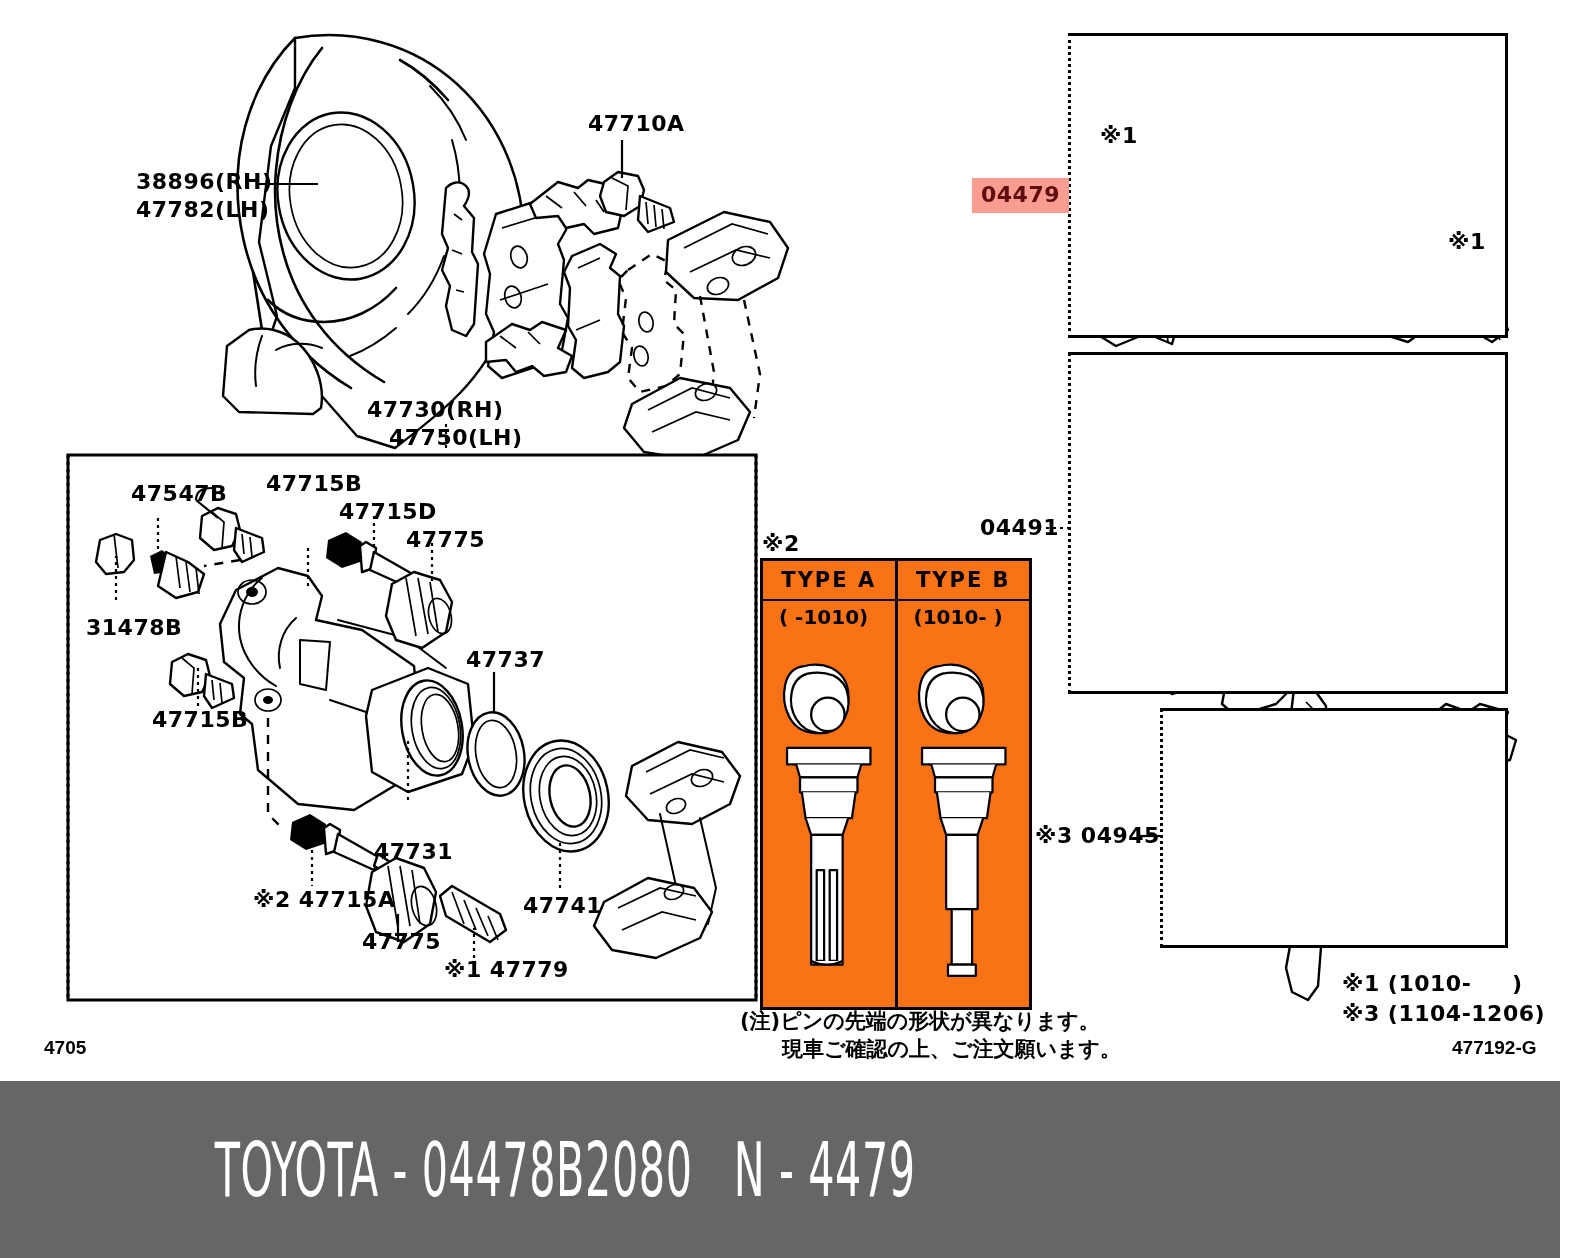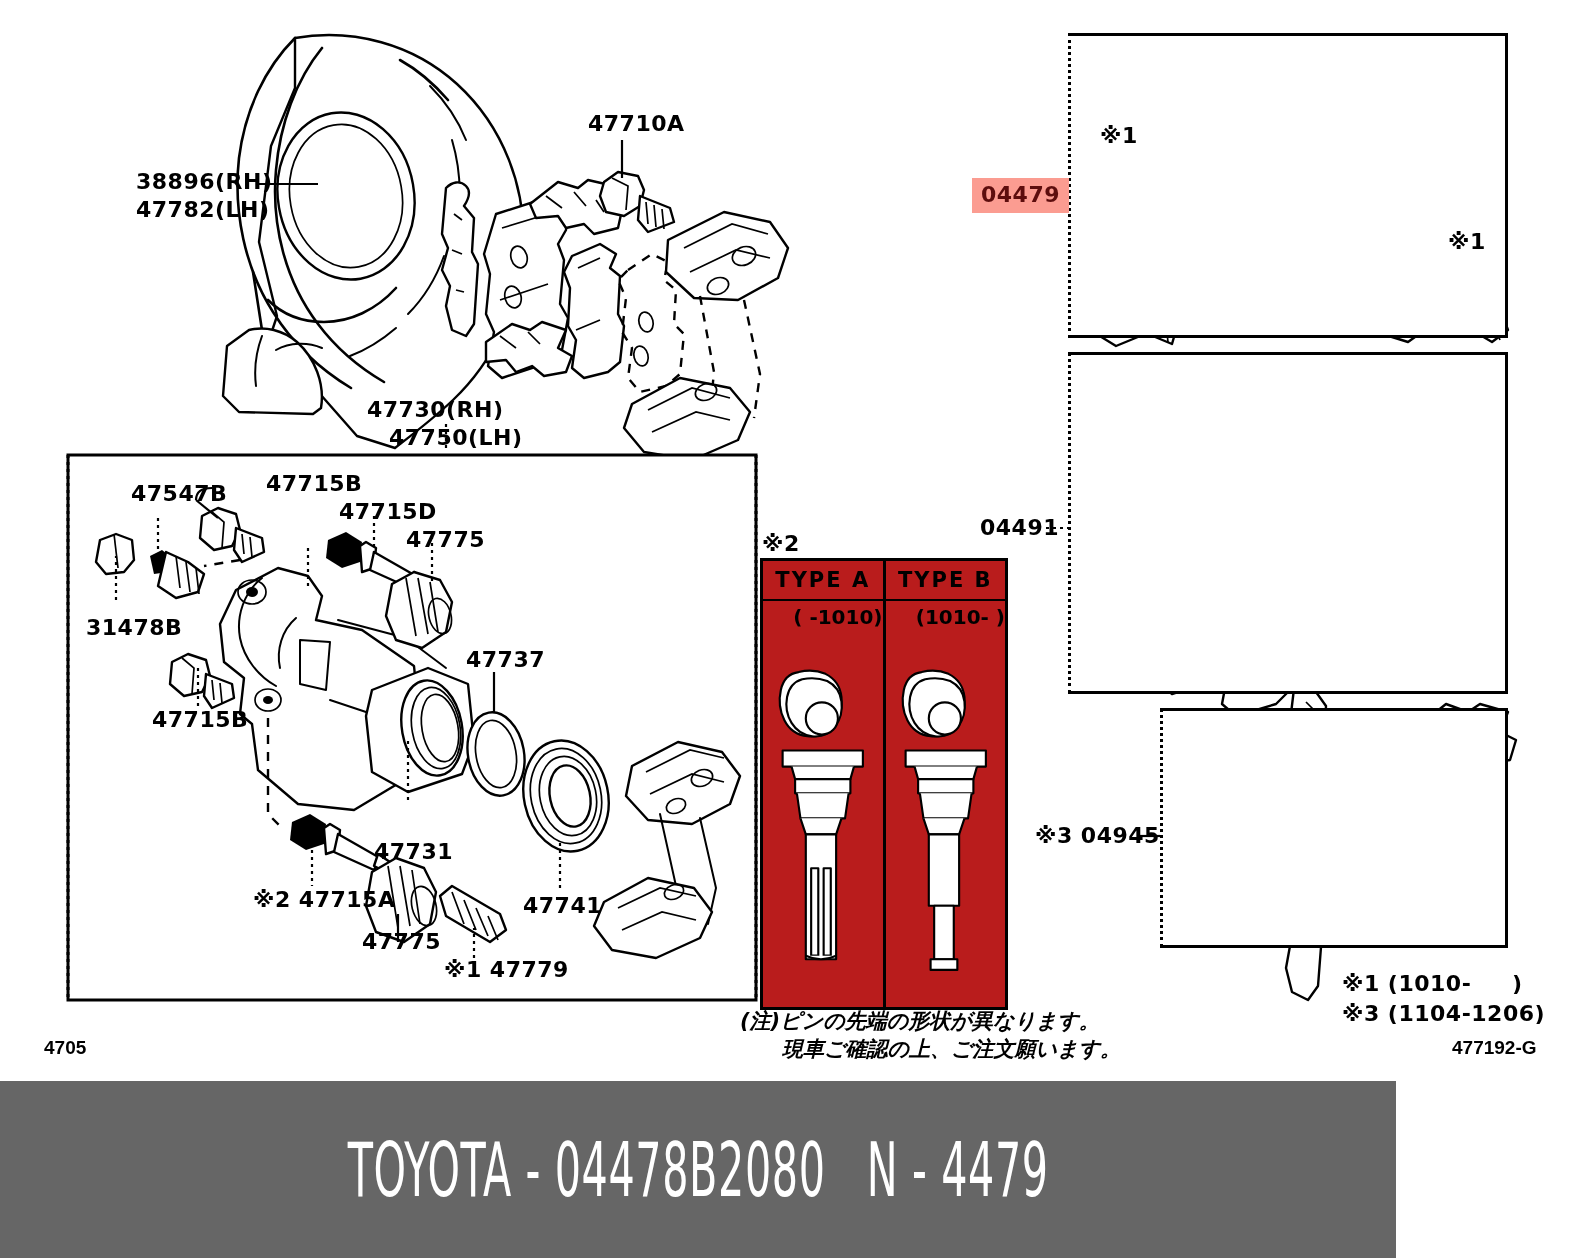--- a/index.html
+++ b/index.html
@@ -17,57 +17,57 @@
     font-family:"DejaVu Sans", sans-serif;
     font-weight:700;
     font-size:22px;
     letter-spacing:.5px;
     color:#000;
     white-space:pre;
     line-height:1.28;
   }
   .lbl.jp{
     font-family:"DejaVu Sans", sans-serif;
-    font-weight:700;font-size:21px;letter-spacing:0;font-style:italic;
+    font-weight:700;font-size:21px;letter-spacing:0;
   }
   .lbl.code{
     font-family:"Liberation Sans", sans-serif;
     font-weight:700;font-size:19px;letter-spacing:0;
   }
   .lbl.hl{
     background:#fb9c91;
     color:#5d0d0d;
     padding:3px 9px 4px 9px;
   }
   
   #typetable{
-    position:absolute;left:760px;top:558px;width:248px;height:452px;
-    border:3px solid #000;background:#b91c1c;box-sizing:border-box;
+    position:absolute;left:760px;top:558px;width:272px;height:452px;
+    border:3px solid #000;background:#f97316;box-sizing:border-box;
   }
   #typetable .hdrrow{display:flex;height:38px;border-bottom:2px solid #000;}
   #typetable .hdr{
     flex:1;display:flex;align-items:center;justify-content:center;
     font-family:"DejaVu Sans", sans-serif;font-weight:700;font-size:21px;letter-spacing:2px;
   }
   #typetable .hdr.first{border-right:3px solid #000;}
   #typetable .bodyrow{display:flex;height:calc(100% - 40px);}
   #typetable .cell{flex:1;position:relative;}
   #typetable .cell.first{border-right:3px solid #000;}
   #typetable .range{
-    position:absolute;top:4px;left:0;width:100%;text-align:right;
+    position:absolute;top:4px;left:16px;width:100%;text-align:left;
     font-family:"DejaVu Sans", sans-serif;font-weight:700;font-size:20px;letter-spacing:0;
   }
   
   .kitbox{position:absolute;box-sizing:border-box;background:#fff;
     border-top:3px solid #000;border-right:3px solid #000;border-bottom:3px solid #000;
     border-left:3px dotted #000;}
   
   #footer{
-    position:absolute;left:0;top:1081px;width:1396px;height:177px;
-    background:#666666;display:flex;align-items:center;justify-content:center;
+    position:absolute;left:0;top:1081px;width:1560px;height:177px;
+    background:#666666;display:flex;align-items:center;
   }
   #footer .ftxt{
     font-family:"DejaVu Sans Condensed","DejaVu Sans", sans-serif;
     color:#ffffff;font-size:74px;font-weight:400;letter-spacing:1px;
     transform:scaleX(.62);transform-origin:center;white-space:pre;
   }
 </style>
 </head>
 <body>
 

